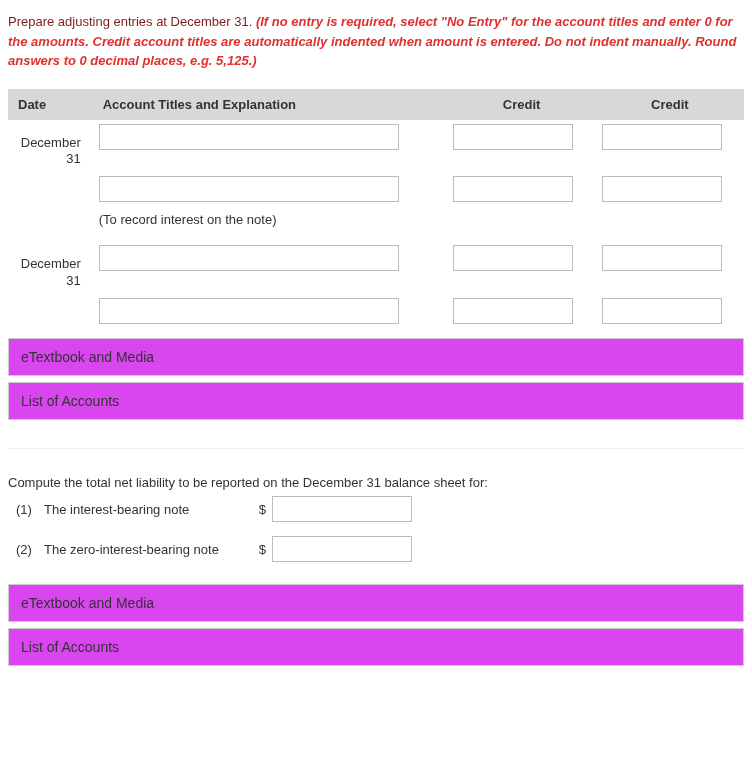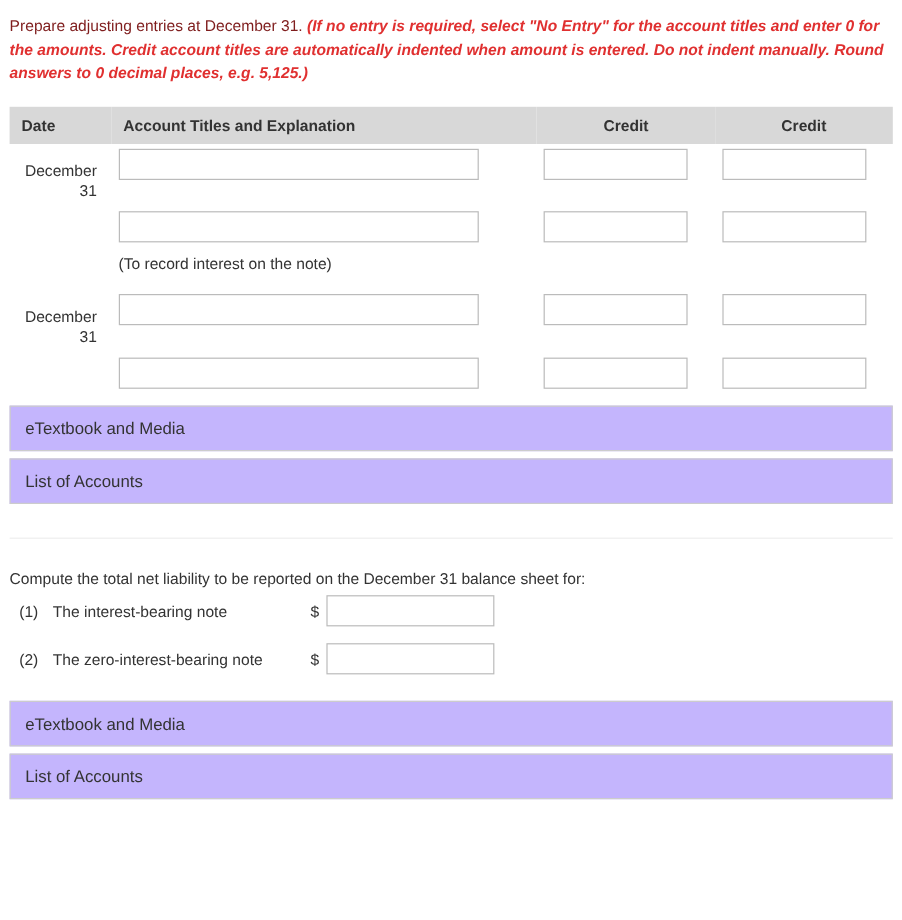--- a/index.html
+++ b/index.html
@@ -56,21 +56,21 @@
       padding: 2px 6px;
       font-size: 13px;
       width: 100%;
       background: #fff;
     }
     input.account-in { width: 300px; }
     input.num-in { width: 120px; }
     
     .resource-box {
       border: 1px solid #ccc;
-      background: #c4b5fd;
+      background: #d946ef;
       padding: 10px 12px;
       font-size: 14px;
       margin-top: 6px;
       cursor: pointer;
     }
     
     .section-divider {
       border: none;
       border-top: 1px solid #eee;
       margin: 28px 0 26px 0;

